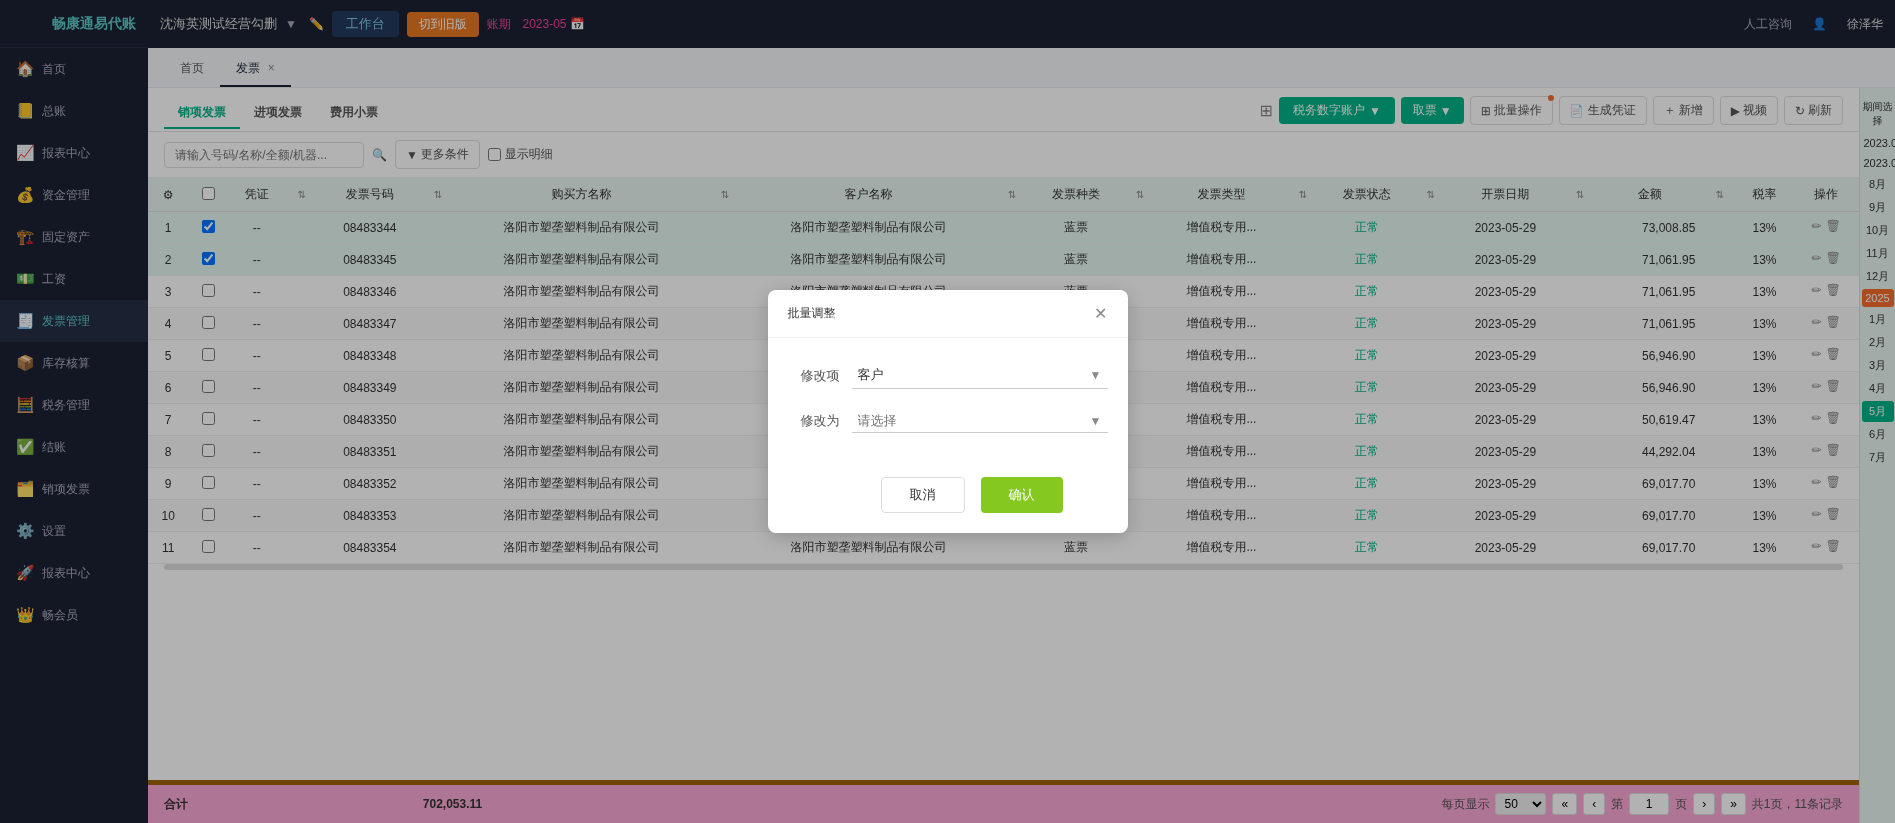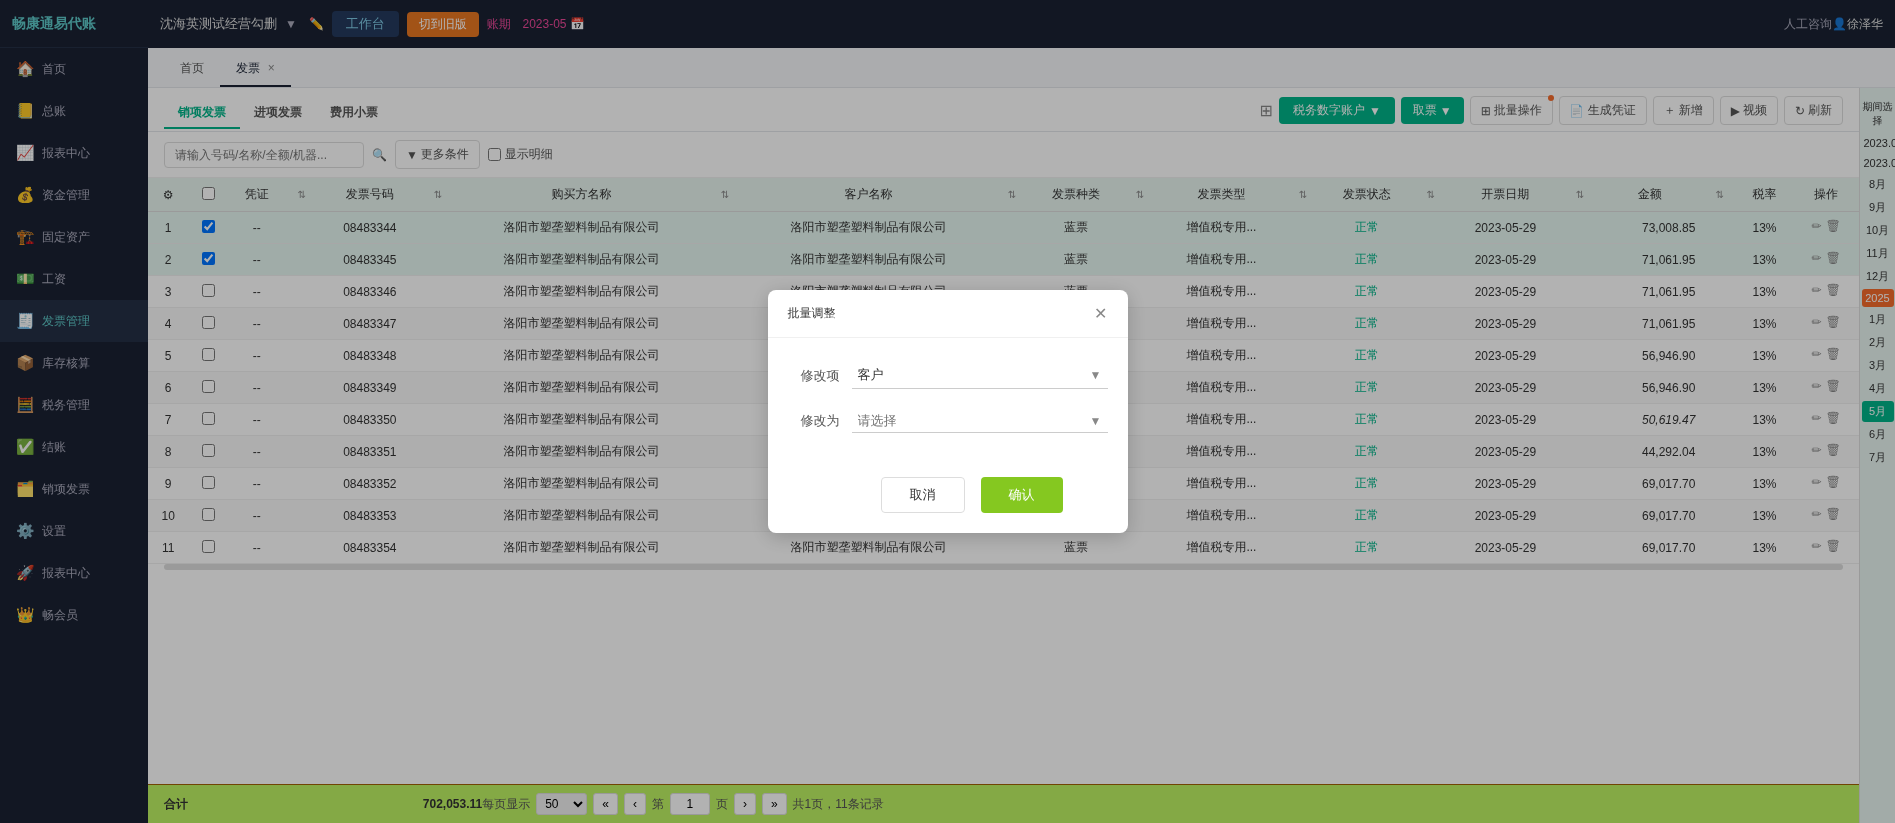--- a/index.html
+++ b/index.html
@@ -3,21 +3,21 @@
   <meta charset="utf-8">
   <style>
     * { box-sizing: border-box; margin: 0; padding: 0; font-family: 'Microsoft YaHei', Arial, sans-serif; font-size: 12px; }
     body { background: #f0f2f5; overflow: hidden; width: 1895px; height: 823px; display: flex; }
 
     
     .sidebar {
       width: 148px; min-width: 148px; background: #1a2233; height: 100%; display: flex; flex-direction: column; color: #fff;
     }
     .sidebar-logo {
-      height: 48px; display: flex; align-items: center; padding: 12px 12px; background: #1a2233; border-bottom: 1px solid #243045;
+      height: 48px; display: flex; align-items: center; padding: 12px 12px; background: #1a2233; border-bottom: 1px solid #243045; justify-content: flex-end;
     }
     .sidebar-logo-text { color: #5ec8c8; font-size: 14px; font-weight: bold; }
     .sidebar-item {
       display: flex; align-items: center; gap: 8px; padding: 12px 16px; cursor: pointer; color: #aab; font-size: 13px;
     }
     .sidebar-item.active { background: #243045; color: #5ec8c8; }
     .sidebar-item .si-icon { font-size: 15px; width: 18px; text-align: center; }
 
     
     .main-area { flex: 1; display: flex; flex-direction: column; overflow: hidden; }
@@ -27,21 +27,21 @@
       height: 48px; background: #1a2233; display: flex; align-items: center; padding: 0 12px; gap: 8px; color: #fff;
     }
     .topbar-company { color: #ddd; font-size: 13px; }
     .topbar-btn {
       background: #243a5e; color: #7ec8e3; border: none; border-radius: 4px; padding: 4px 14px; font-size: 13px; cursor: pointer;
     }
     .topbar-period-btn {
       background: #e87722; color: #fff; border: none; border-radius: 4px; padding: 4px 12px; font-size: 12px; cursor: pointer;
     }
     .topbar-period { color: #ec4899; font-size: 13px; display: flex; align-items: center; gap: 4px; }
-    .topbar-right { margin-left: auto; display: flex; align-items: center; gap: 0; color: #aab; font-size: 13px; }
+    .topbar-right { margin-left: auto; display: flex; align-items: center; gap: 20px; color: #aab; font-size: 13px; }
     .topbar-right span { cursor: pointer; }
 
     
     .content-tabs {
       height: 40px; background: #f5f7fa; display: flex; align-items: flex-end; padding: 0 16px; border-bottom: 1px solid #e2e6ea;
     }
     .tab-item {
       padding: 8px 16px; cursor: pointer; color: #555; border-bottom: 2px solid transparent; font-size: 13px;
     }
     .tab-item.active { color: #1a2233; border-bottom: 2px solid #1a2233; font-weight: 500; }
@@ -91,21 +91,21 @@
     thead th { padding: 8px 6px; text-align: center; color: #333; font-weight: 500; border-bottom: 1px solid #ddd; white-space: nowrap; }
     tbody tr { border-bottom: 1px solid #f0f0f0; }
     tbody tr:nth-child(odd) { background: #fff; }
     tbody tr:nth-child(even) { background: #fafafa; }
     tbody tr.selected { background: #e6f7f1; }
     tbody td { padding: 7px 6px; text-align: center; color: #333; white-space: nowrap; }
     .status-normal { color: #00b388; }
 
     
     .table-footer {
-      display: flex; align-items: center; padding: 8px 16px; border-top: 1px solid #a16207; background: #bef264; 
+      display: flex; align-items: center; padding: 8px 16px; border-top: 5px solid #a16207; background: #f9a8d4; justify-content: space-between;
     }
     .footer-total { font-size: 13px; color: #333; }
     .footer-total span { font-weight: bold; color: #333; }
     .pagination { display: flex; align-items: center; gap: 6px; font-size: 12px; color: #555; }
     .page-btn { border: 1px solid #ddd; background: #fff; border-radius: 3px; padding: 3px 8px; cursor: pointer; }
     .page-input { width: 40px; border: 1px solid #ddd; border-radius: 3px; padding: 3px 5px; text-align: center; }
 
     
     .right-sidebar {
       width: 36px; background: #e8f5f1; display: flex; flex-direction: column; align-items: center; padding-top: 8px; border-left: 1px solid #ddd; gap: 2px;
@@ -508,21 +508,21 @@
     <td style="max-width:160px;overflow:hidden;text-overflow:ellipsis;">洛阳市塑垄塑料制品有限公司</td>
     <td></td>
     <td>蓝票</td>
     <td></td>
     <td>增值税专用...</td>
     <td></td>
     <td class="status-normal">正常</td>
     <td></td>
     <td>2023-05-29</td>
     <td></td>
-    <td style="text-align:right;padding-right:8px;font-style:italic;">50,619.47</td>
+    <td style="text-align:right;padding-right:8px;">50,619.47</td>
     <td></td>
     <td>13%</td>
     <td style="display:flex;gap:4px;justify-content:center;align-items:center;">
       <span style="cursor:pointer;color:#888;">✏</span>
       <span style="cursor:pointer;color:#888;">🗑</span>
     </td>
   </tr>
               <tr>
     <td>8</td>
     <td><input type="checkbox" style=""></td>

